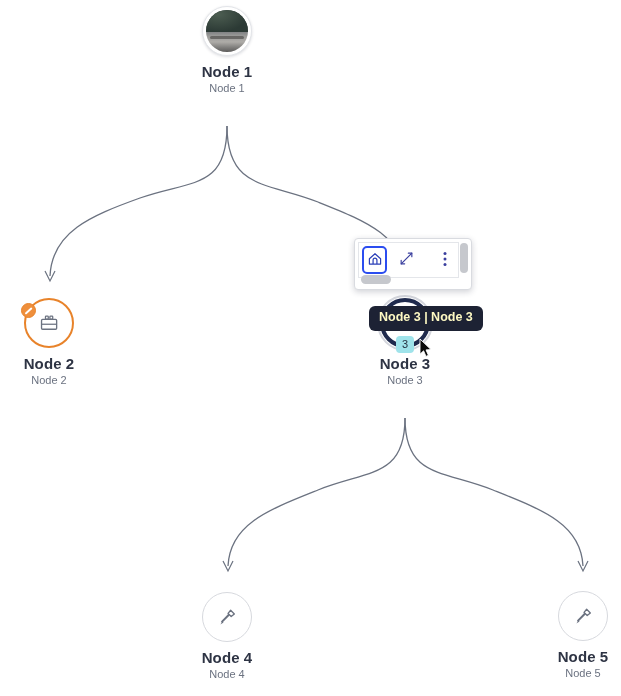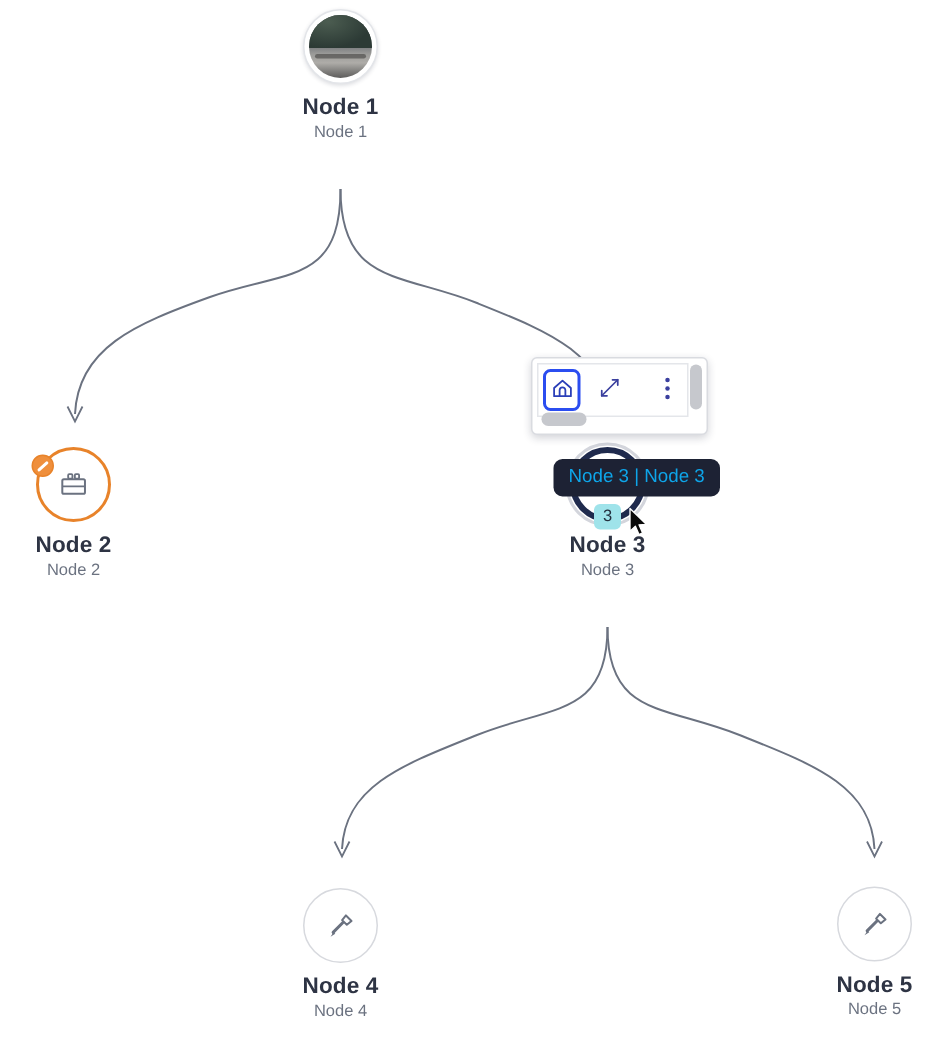--- a/index.html
+++ b/index.html
@@ -223,26 +223,27 @@
     background: #c6c8cd;
   }
 
   
   #node-tooltip {
     position: absolute;
     left: 369px;
     top: 306px;
     padding: 5px 10px 6px;
     background: #1d2234;
-    color: #0ea5e9;
+    color: #fef9c3;
     font-size: 12.5px;
     line-height: 1.1;
     border-radius: 6px;
     white-space: nowrap;
     z-index: 40;
+    font-weight: bold;
   }
 
   
   #mouse-cursor {
     position: absolute;
     left: 419px;
     top: 338px;
     width: 14px;
     height: 20px;
     z-index: 60;

